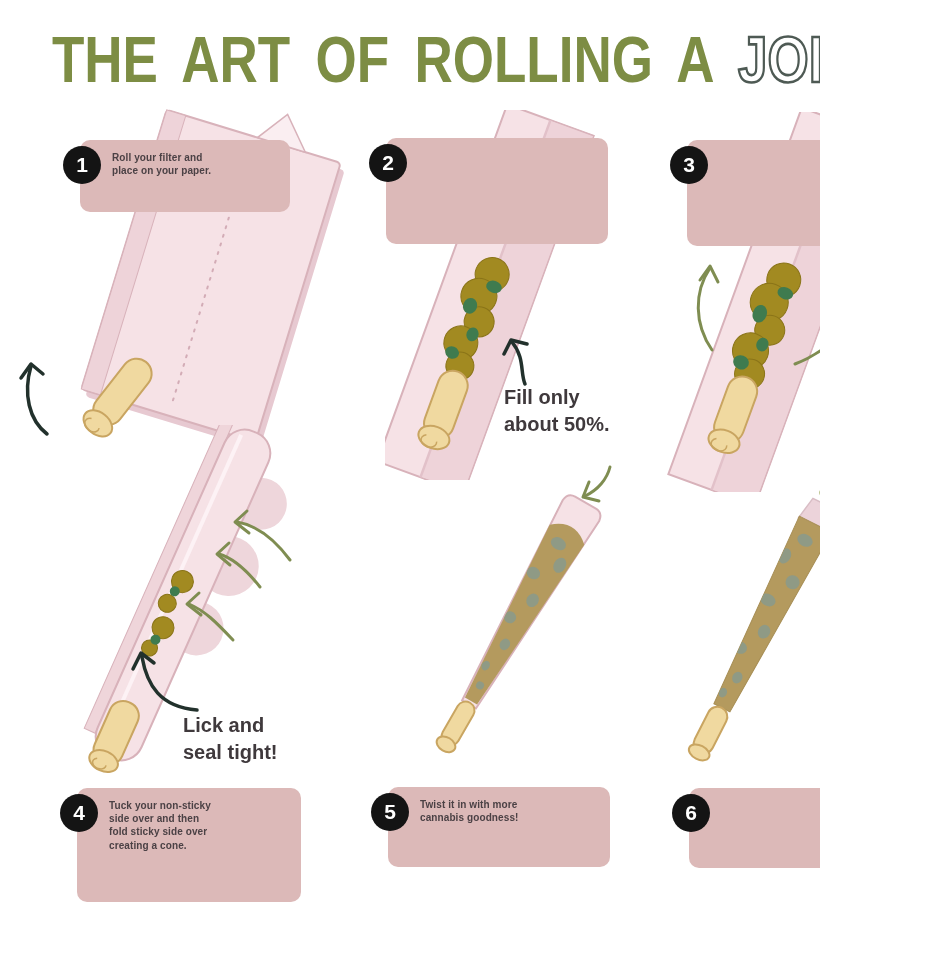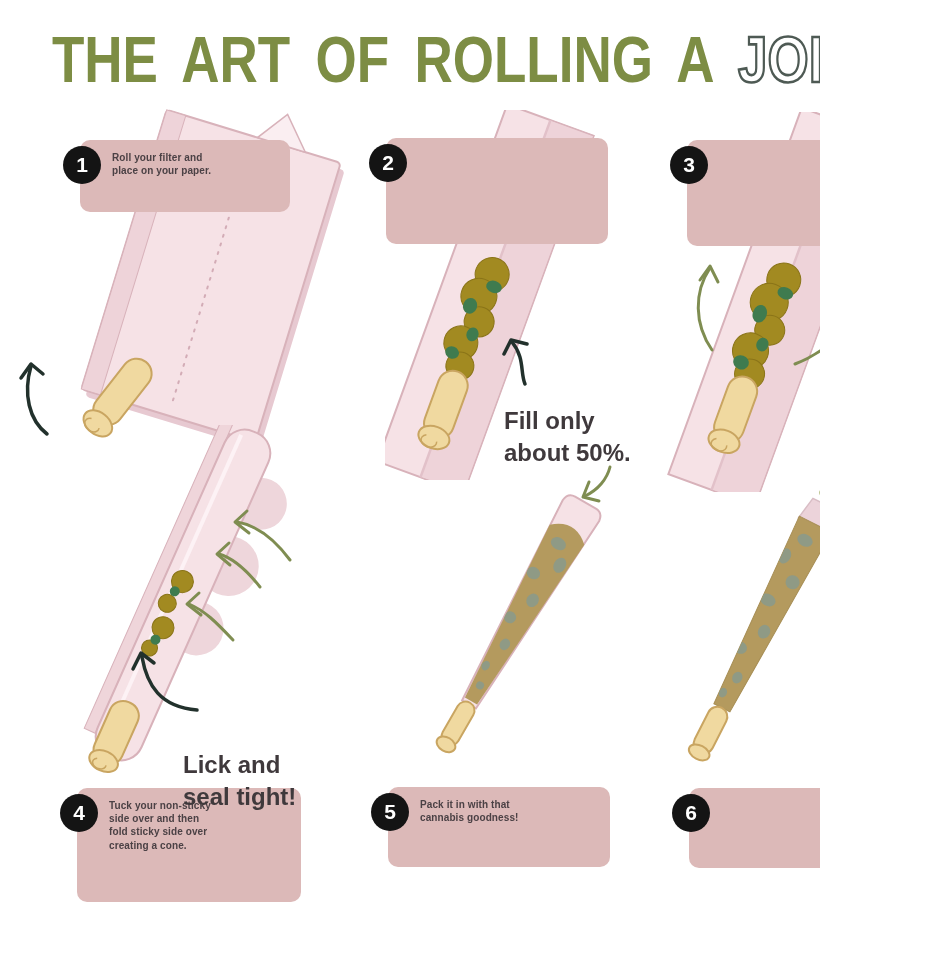--- a/index.html
+++ b/index.html
@@ -8,22 +8,22 @@
          word-spacing:0.2em;letter-spacing:0;white-space:nowrap;color:var(--title_green,#7d8d44);
          transform:scaleY(1.22);transform-origin:center top;}
   .title .outline{color:#fff;-webkit-text-stroke:2.2px var(--outline_stroke,#4e5a54);}
   .step-box{position:absolute;background:var(--box_pink,#dcb9b8);border-radius:10px;box-sizing:border-box;
             padding:11px 10px 11px 32px;z-index:5;}
   .step-num{position:absolute;left:-17px;top:6px;width:38px;height:38px;border-radius:50%;
             background:var(--badge_black,#141414);color:var(--badge_text,#fff);font-weight:bold;font-size:21px;
             display:flex;align-items:center;justify-content:center;}
   .step-text{font-size:10px;line-height:1.32;color:var(--box_text,#4b4145);font-weight:bold;
              white-space:pre-line;letter-spacing:0.1px;}
-  .ann{position:absolute;font-size:24px;line-height:1.34;color:var(--ann_text,#3f393c);font-weight:bold;
-       white-space:pre-line;z-index:6;margin-top:21px;}
+  .ann{position:absolute;font-size:20px;line-height:1.34;color:var(--ann_text,#3f393c);font-weight:bold;
+       white-space:pre-line;z-index:6;}
   .ill,.note-arrow{position:absolute;z-index:1;}
   .note-arrow{z-index:6;}
   
   .paper{fill:var(--paper_pink,#f6e2e6);stroke:var(--paper_edge,#d8b2ba);stroke-width:2;}
   .paper-mid{fill:var(--paper_mid,#eed3d9);stroke:var(--paper_edge,#d8b2ba);stroke-width:1;}
   .dash{stroke:#d3acb6;stroke-width:2;stroke-dasharray:2 7;stroke-linecap:round;fill:none;}
   .filt{fill:var(--filter_tan,#f0d9a0);stroke:var(--filter_edge,#c9a561);stroke-width:2;}
   .filt-line{stroke:var(--filter_edge,#c9a561);stroke-width:1.5;fill:none;}
   .weed circle, circle.weed{fill:var(--cannabis_olive,#a28a21);stroke:var(--cannabis_outline,#8a7418);stroke-width:1;}
   .weed{fill:var(--cannabis_olive,#a28a21);}
@@ -222,21 +222,21 @@
     <path d="M32,82 C14,68 8,42 16,14" class="darrow"></path>
     <path d="M6,26 L16,12 L28,22" class="darrow"></path>
   </svg>
   <svg class="note-arrow" style="left:498px;top:330px" width="52" height="58" viewBox="0 0 52 58">
     <path d="M27,54 C22,42 27,28 14,12" class="darrow"></path>
     <path d="M6,24 L13,10 L29,14" class="darrow"></path>
   </svg>
 
   <div class="ann" style="left:504px;top:384px">Fill only
 about 50%.</div>
-  <div class="ann" style="left:183px;top:728px">Lick and
+  <div class="ann" style="left:183px;top:712px">Lick and
 seal tight!</div>
 
   <div class="step-box" style="left:80px;top:140px;width:210px;height:72px">
     <div class="step-num">1</div>
     <div class="step-text">Roll your filter and
 place on your paper.</div>
   </div>
   <div class="step-box" style="left:386px;top:138px;width:222px;height:106px">
     <div class="step-num">2</div>
   </div>
@@ -245,20 +245,20 @@
   </div>
   <div class="step-box" style="left:77px;top:788px;width:224px;height:114px">
     <div class="step-num">4</div>
     <div class="step-text">Tuck your non-sticky
 side over and then
 fold sticky side over
 creating a cone.</div>
   </div>
   <div class="step-box" style="left:388px;top:787px;width:222px;height:80px">
     <div class="step-num">5</div>
-    <div class="step-text">Pack it in with that
+    <div class="step-text">Twist it in with more
 cannabis goodness!</div>
   </div>
   <div class="step-box" style="left:689px;top:788px;width:218px;height:80px">
     <div class="step-num">6</div>
   </div>
 
 </div>
 
 </body></html>

